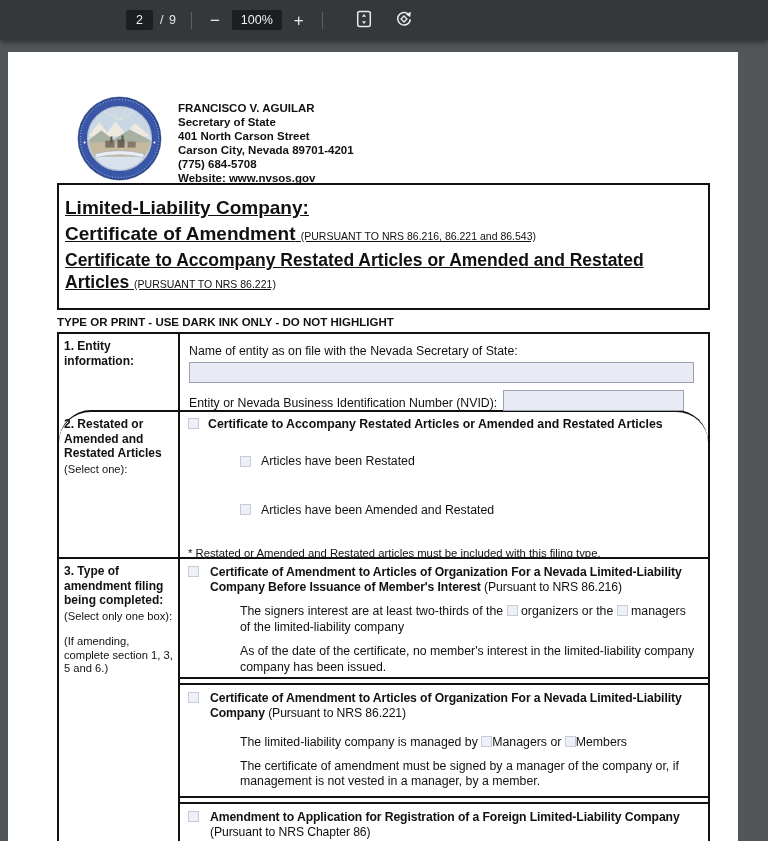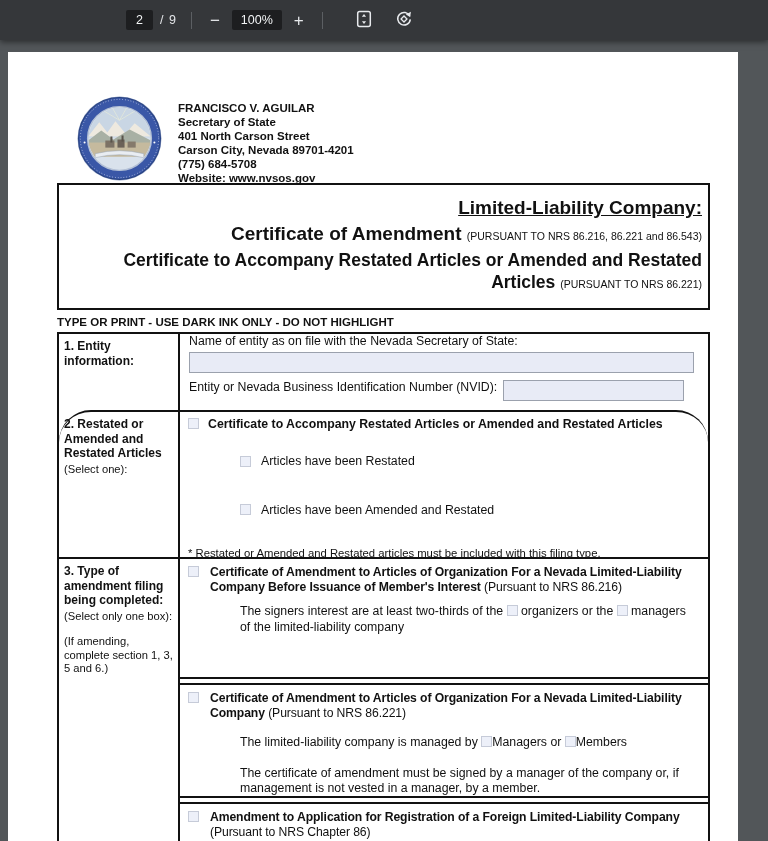--- a/index.html
+++ b/index.html
@@ -47,21 +47,21 @@
   
   .hdr { display:flex; padding-left:20px; height:86px; }
   .addr {
     margin-left:16px; padding-top:6px;
     font-size:11.5px; font-weight:bold; line-height:13.9px;
   }
 
   
   .title-box {
     border:2px solid #111; margin-top:1px;
-    text-align:right; padding:12px 6px 13px;
+    text-align:left; padding:12px 6px 13px;text-decoration:underline;
   }
   .tb1 { font-size:19px; font-weight:bold; text-decoration:underline; }
   .tb2 { font-size:19px; font-weight:bold; margin-top:4px; }
   .tb3 { font-size:17.5px; font-weight:bold; margin-top:4px; line-height:22px; }
   .tb-note { font-size:10.5px; font-weight:normal; letter-spacing:0; }
 
   .instruction { font-size:11.5px; font-weight:bold; margin:6px 0 4px; }
 
   
   .ftable { border:2px solid #111; }
@@ -72,28 +72,28 @@
     padding:5px 5px 0 5px; font-size:12px;
   }
   .lc-title { font-weight:bold; font-size:12px; line-height:14.5px; }
   .lc-note { font-size:11.2px; line-height:13.5px; margin-top:2px; }
   .lc-note2 { font-size:11.2px; line-height:13.5px; margin-top:12px; }
   .rcell { flex:1; min-width:0; }
 
   .row1 { height:76px; }
   .row2 { height:147px;border-radius:32px; }
 
-  .r1pad { padding:0 14px 0 9px; }
+  .r1pad { padding:10px 14px 0 9px; }
   .lbl { font-size:12.3px; line-height:15px; }
   input.field {
     background:#e8ebf6; border:1px solid #9ba1ad; height:21px;
     font:12px "Liberation Sans", sans-serif; padding:0 4px; outline:none;
   }
   .name-field { display:block; width:100%; margin-top:3px; }
-  .nvid-row { display:flex; align-items:flex-start; margin-top:7px; }
+  .nvid-row { display:flex; align-items:flex-end; margin-top:7px; }
   .nvid-field { width:181px; height:20px; margin-left:6px; flex:none; }
 
   
   .cb {
     width:11px; height:11px; flex:none; display:inline-block;
     background:#edf0f9; border:1px solid #c6cbd8; cursor:pointer;
   }
   .cbi {
     width:11px; height:11px; display:inline-block; vertical-align:-1px;
     background:#edf0f9; border:1px solid #c6cbd8; cursor:pointer;
@@ -111,21 +111,21 @@
 
   
   .subbox { padding:6px 12px 0 8px; border-bottom:2px solid #111; }
   .subbox + .subbox { margin-top:4px; border-top:2px solid #111; }
   .sb1 { height:120px; }
   .sb2 { height:115px; }
   .sb-title { margin-left:11px; font-size:12.2px; line-height:15px; letter-spacing:-0.1px; }
   .sb-title b { font-weight:bold; }
   .para { margin:9px 0 0 52px; font-size:12.3px; line-height:15.5px; }
   .sb2 .para1 { margin-top:14px; }
-  .sb2 .para2 { margin-top:15px; }
+  .sb2 .para2 { margin-top:8px; }
   .sb3 .para1 { margin-top:8px; }
 </style>
 </head>
 <body>
 
 <div class="toolbar">
   <div class="chip page-chip">2</div>
   <span class="page-total"><span>/</span> <span>9</span></span>
 
   <div class="tb-sep"></div>
@@ -268,20 +268,21 @@
           <div class="subbox sb1">
             <div class="cbrow">
               <span class="cb"></span>
               <span class="sb-title"><b>Certificate of Amendment to Articles of Organization For a Nevada Limited-Liability Company Before Issuance of Member's Interest</b> <span>(Pursuant to NRS 86.216)</span></span>
             </div>
             <div class="para"><span>The signers interest are at least two-thirds of the</span>
               <span class="cbi"></span>
               <span>organizers or the</span>
               <span class="cbi"></span>
               <span>managers of the limited-liability company</span></div>
+            <div class="para">As of the date of the certificate, no member's interest in the limited-liability company company has been issued.</div>
           </div>
 
           <div class="subbox sb2">
             <div class="cbrow">
               <span class="cb"></span>
               <span class="sb-title"><b>Certificate of Amendment to Articles of Organization For a Nevada Limited-Liability Company</b> <span>(Pursuant to NRS 86.221)</span></span>
             </div>
             <div class="para para1"><span>The limited-liability company is managed by</span>
               <span class="cbi"></span><span>Managers or</span>
               <span class="cbi"></span><span>Members</span></div>

